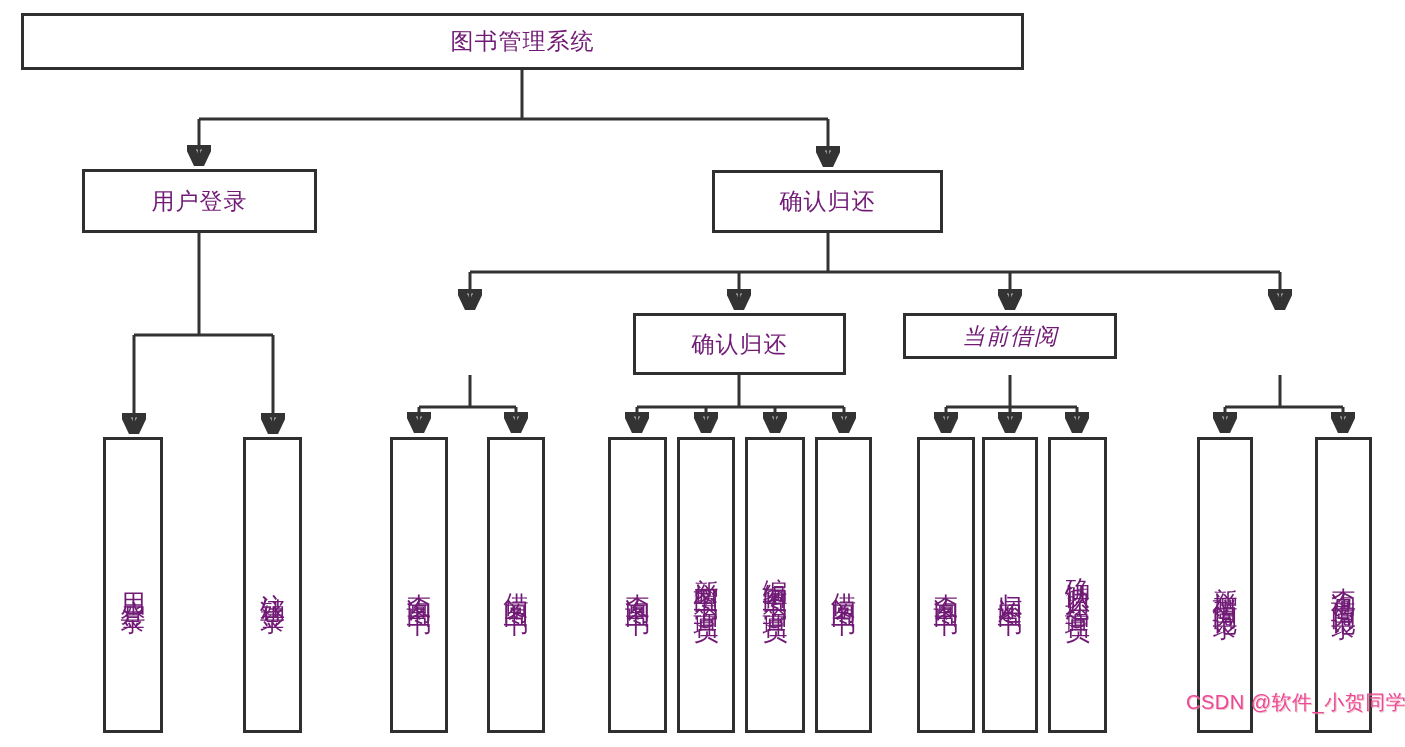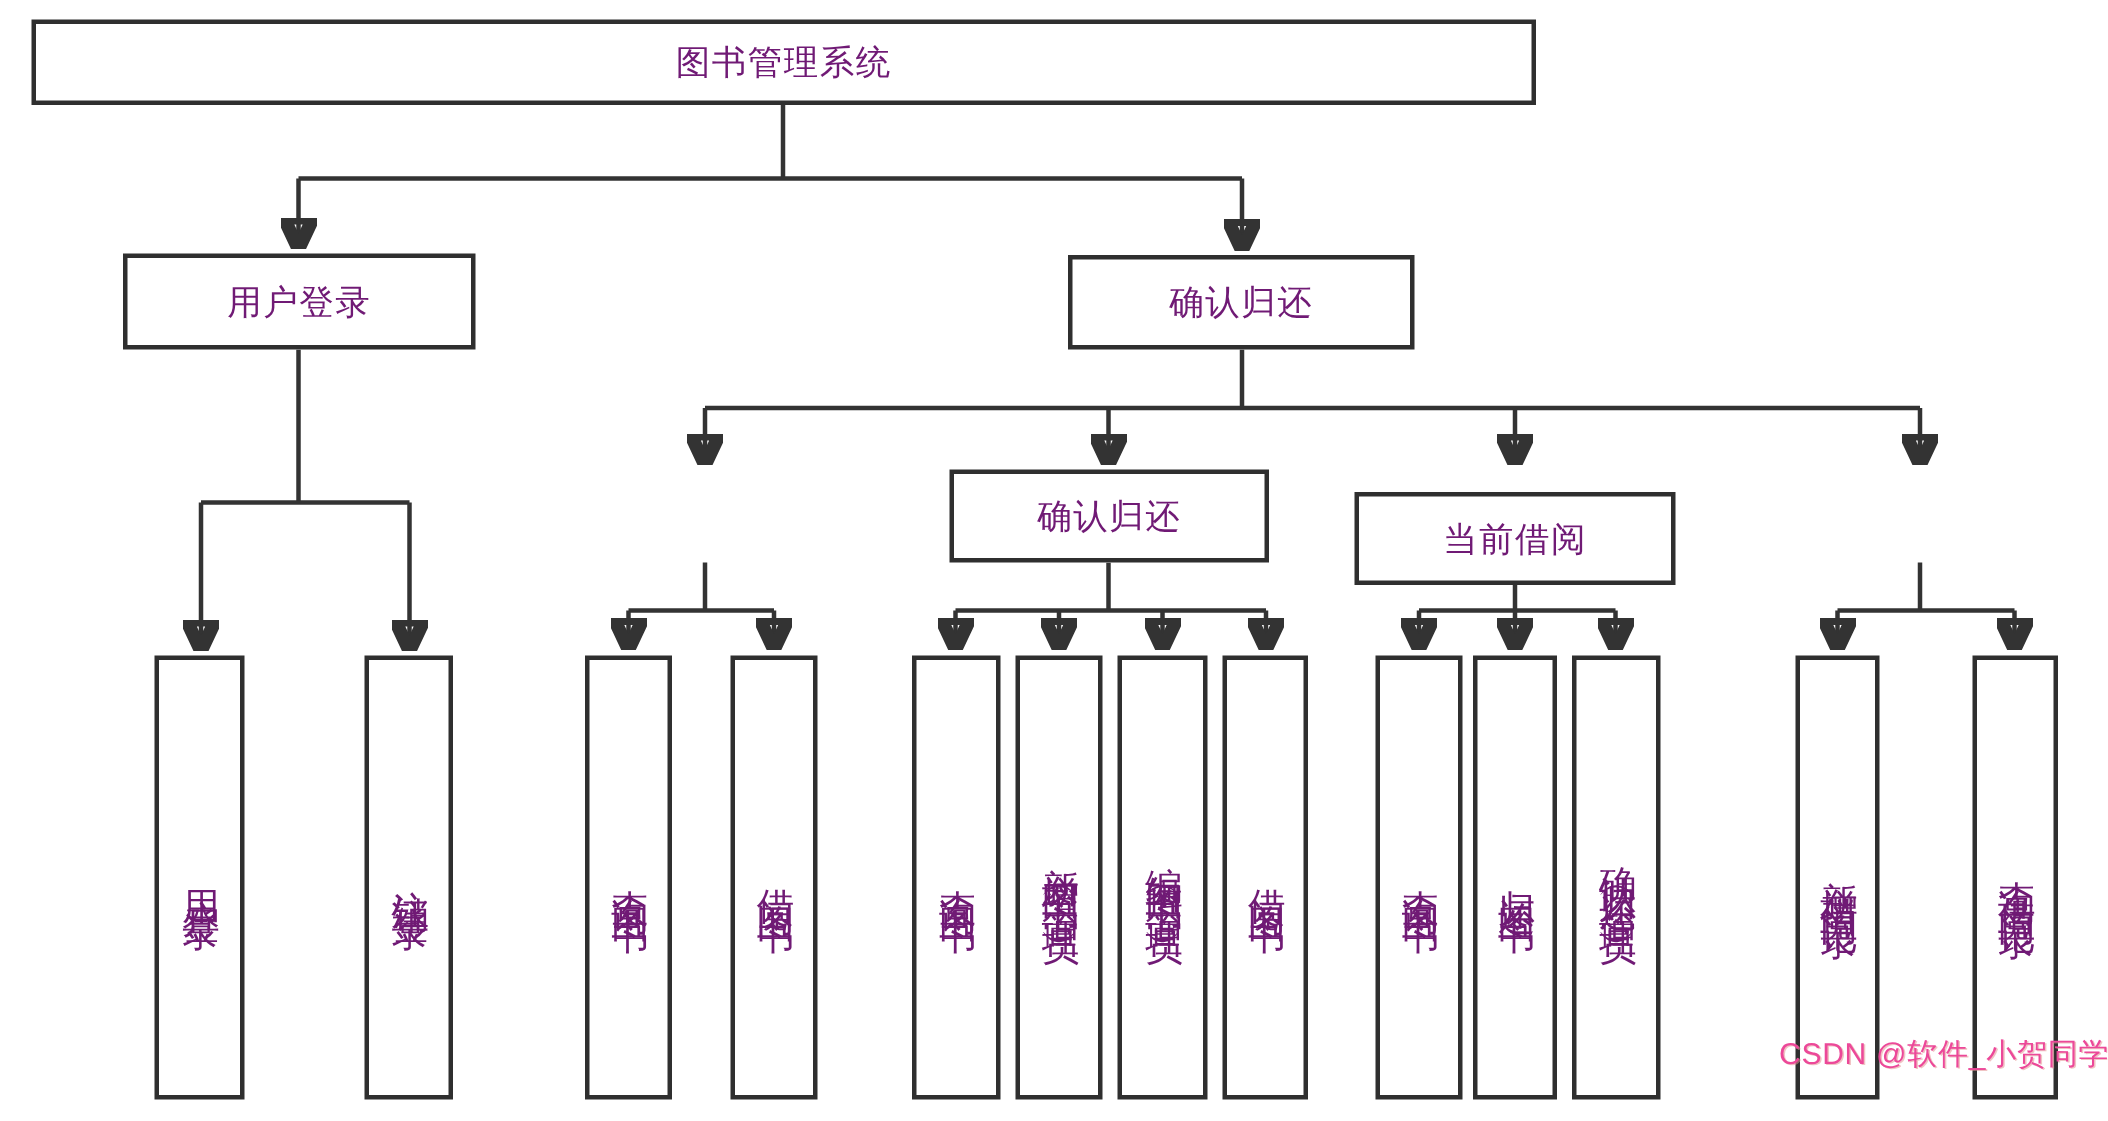--- a/index.html
+++ b/index.html
@@ -120,21 +120,21 @@
       <path d="M1343,407 V431" marker-end="url(#arrowhead)"></path>
     </g>
   </svg>
 
   <div class="node node-h" style="left:21px; top:13px; width:1003px; height:57px;">图书管理系统</div>
 
   <div class="node node-h" style="left:82px; top:169px; width:235px; height:64px;">用户登录</div>
   <div class="node node-h" style="left:712px; top:170px; width:231px; height:63px;">确认归还</div>
 
   <div class="node node-h" style="left:633px; top:313px; width:213px; height:62px;">确认归还</div>
-  <div class="node node-h" style="left:903px; top:328px; width:214px; height:62px;">当前借阅</div>
+  <div class="node node-h" style="left:903px; top:313px; width:214px; height:46px;font-style:italic;">当前借阅</div>
 
   <div class="node node-v" style="left:103px; top:437px; width:60px; height:296px;">用户登录</div>
   <div class="node node-v" style="left:243px; top:437px; width:59px; height:296px;">注销登录</div>
 
   <div class="node node-v" style="left:390px; top:437px; width:58px; height:296px;">查询图书</div>
   <div class="node node-v" style="left:487px; top:437px; width:58px; height:296px;">借阅图书</div>
 
   <div class="node node-v" style="left:608px; top:437px; width:59px; height:296px;">查询图书</div>
   <div class="node node-v" style="left:677px; top:437px; width:58px; height:296px;">新增图书（管理员）</div>
   <div class="node node-v" style="left:745px; top:437px; width:60px; height:296px;">编辑图书（管理员）</div>

